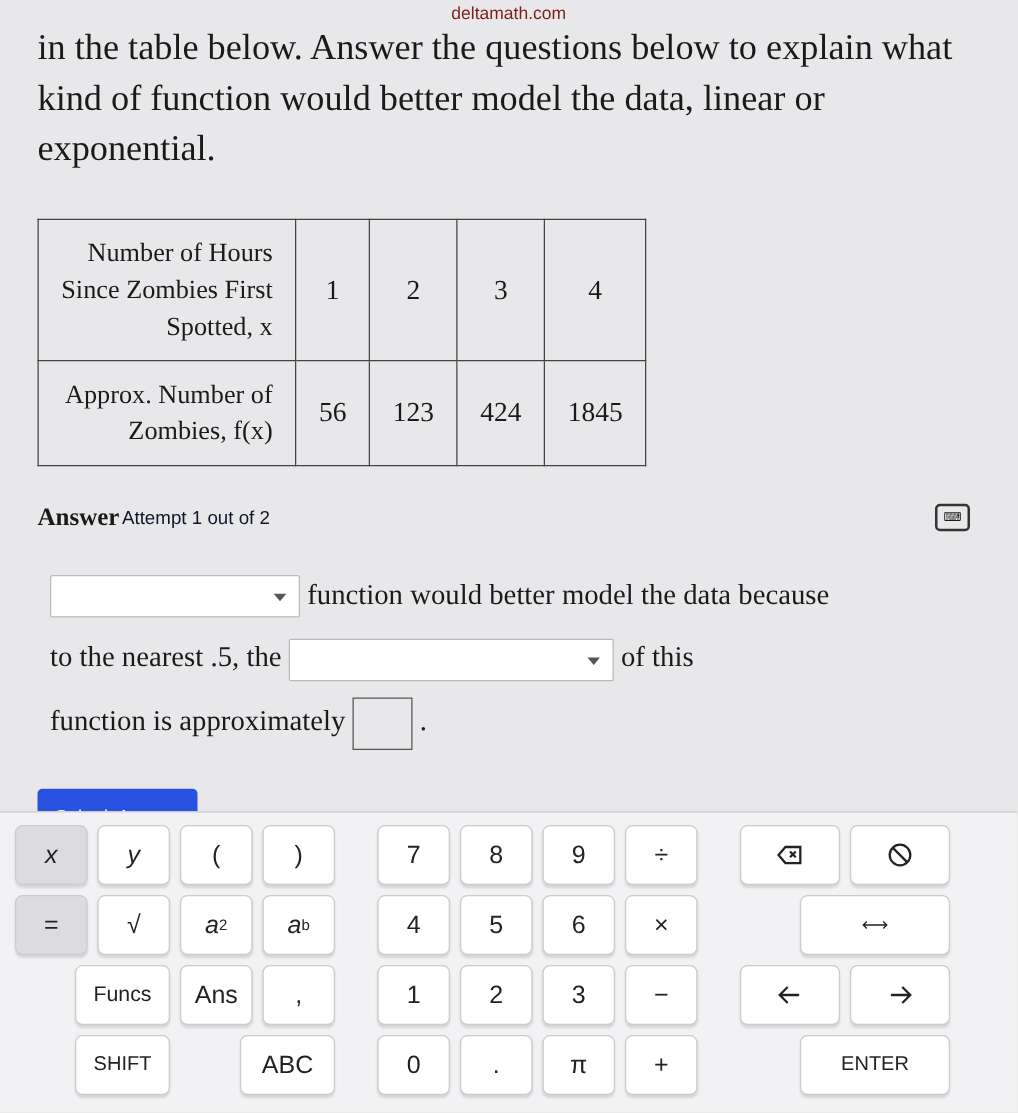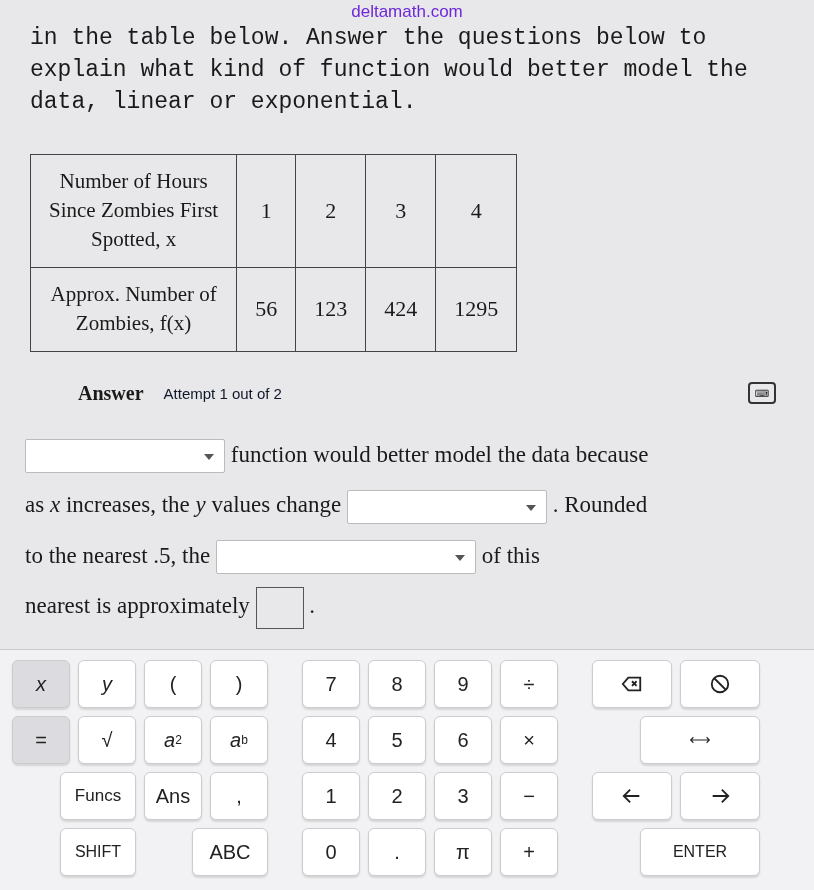--- a/index.html
+++ b/index.html
@@ -8,51 +8,50 @@
     height: 890px;
     background: #e8e8ea;
     font-family: Georgia, 'Times New Roman', serif;
     color: #1a1a1a;
     overflow: hidden;
     position: relative;
   }
   .watermark {
     text-align: center;
     font-family: Arial, sans-serif;
-    font-size: 17px;
-    color: #6d28d9;
+    font-size: 14px;
+    color: #7f1d1d;
     padding-top: 2px;
   }
   .prompt-text {
-    font-size: 23px;
+    font-size: 29px;
     line-height: 1.4;
     padding: 0 30px 20px 30px;
-    font-family: Liberation Mono, monospace;
   }
   .data-table {
     border-collapse: collapse;
     margin: 15px 30px 30px 30px;
   }
   .data-table td {
     border: 1.5px solid #444;
     padding: 12px 18px;
     text-align: center;
     font-size: 22px;
     vertical-align: middle;
   }
   .data-table td.label {
     font-size: 21px;
     line-height: 1.4;
+    text-align: right;
   }
   .answer-row {
     padding: 0 30px;
     display: flex;
     align-items: center;
-    gap: 20px;
-    margin-left: 48px;
+    gap: 2px;
   }
   .answer-label {
     font-weight: bold;
     font-size: 20px;
   }
   .attempt {
     font-size: 15px;
     color: #0f172a;
     font-family: Arial, sans-serif;
   }
@@ -62,21 +61,21 @@
     height: 22px;
     border: 2px solid #333;
     border-radius: 4px;
     display: flex;
     align-items: center;
     justify-content: center;
     font-size: 10px;
     margin-right: 8px;
   }
   .fill-area {
-    padding: 25px 30px 10px 25px;
+    padding: 25px 30px 10px 40px;
     font-size: 23px;
     line-height: 2.2;
   }
   .fill-area .select {
     display: inline-block;
     background: #fff;
     border: 1px solid #bbb;
     min-width: 180px;
     height: 34px;
     vertical-align: middle;
@@ -172,43 +171,40 @@
     <td>3</td>
     <td>4</td>
   </tr>
   <tr>
     <td class="label">
       Approx. Number of<br>Zombies, f(x)
     </td>
     <td>56</td>
     <td>123</td>
     <td>424</td>
-    <td>1295</td>
+    <td>1845</td>
   </tr>
 </tbody>
   </table>
 
 <div class="answer-row">
   <span class="answer-label">Answer</span>
   <span class="attempt">Attempt 1 out of 2</span>
   <div class="keyboard-icon">⌨</div>
 </div>
 
 <div class="fill-area">
   <div>
     <span class="select small"></span><span> function would better model the data because</span>
   </div>
   <div>
-    <span>as </span><span class="ital">x</span><span> increases, the </span><span class="ital">y</span><span> values change </span><span class="select small"></span><span> . Rounded</span>
+    <span>to the nearest .5, the </span><span class="select med"></span><span> of this</span>
   </div>
   <div>
-    <span>to the nearest .5, the </span><span class="select med"></span><span> of this</span>
-  </div>
-  <div>
-    <span>nearest is approximately </span><span class="numbox"></span><span> .</span>
+    <span>function is approximately </span><span class="numbox"></span><span> .</span>
   </div>
 </div>
 
 <div class="submit">
   <button>Submit Answer</button>
 </div>
 
 <div class="keypad">
 
   <div class="key gray">

